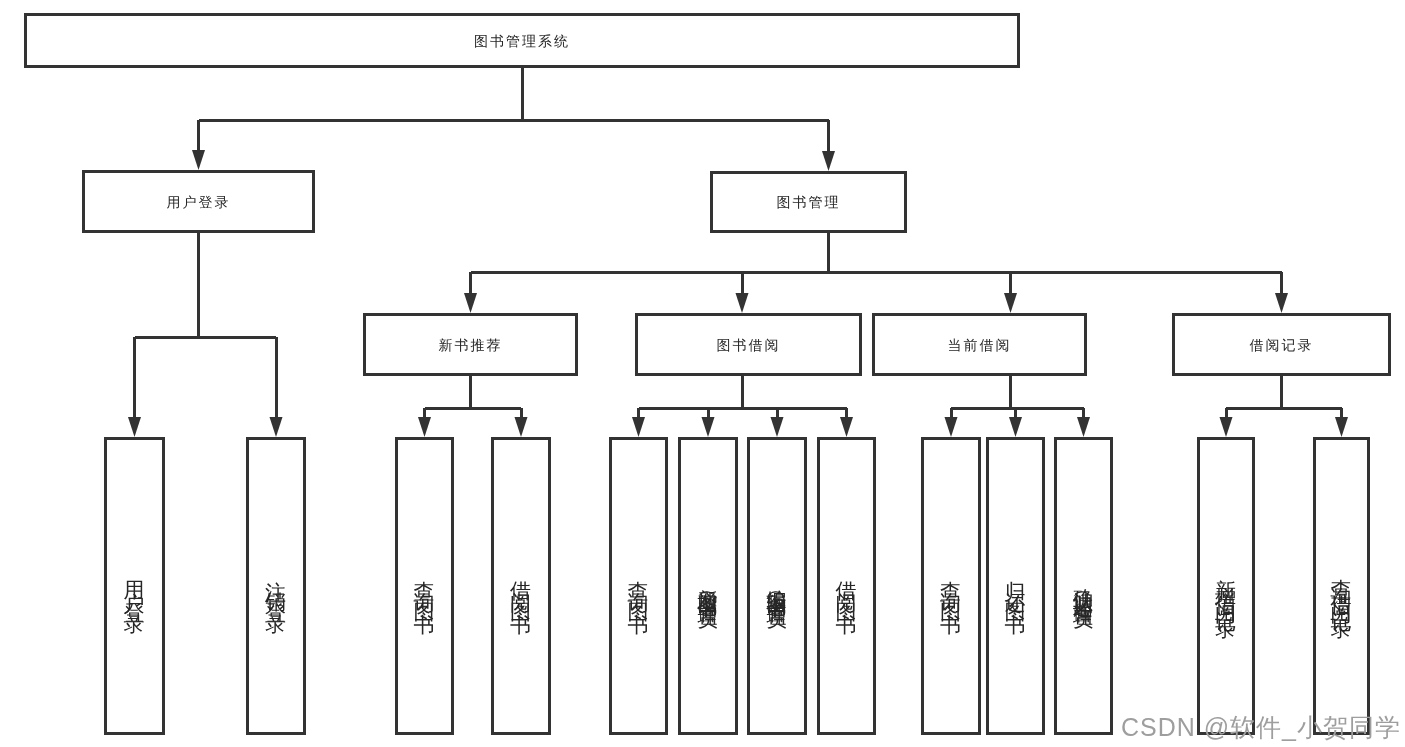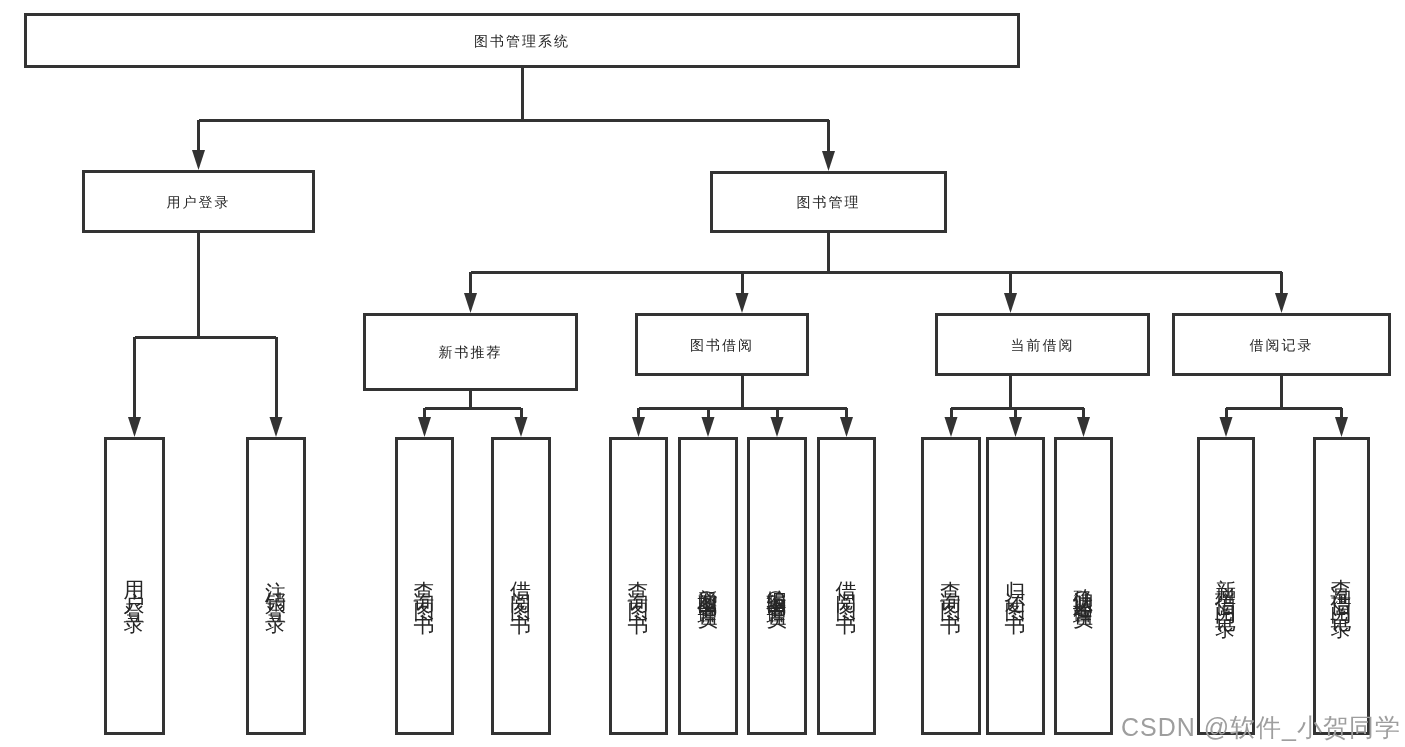--- a/index.html
+++ b/index.html
@@ -84,25 +84,25 @@
       <polygon points="1009,417 1022,417 1015.5,437"></polygon>
       <polygon points="1077,417 1090,417 1083.5,437"></polygon>
       <polygon points="1219.5,417 1232.5,417 1226,437"></polygon>
       <polygon points="1335,417 1348,417 1341.5,437"></polygon>
     </g>
   </svg>
 
   <div class="box hbox" style="left:24px; top:13px; width:996px; height:55px;">图书管理系统</div>
 
   <div class="box hbox" style="left:82px; top:170px; width:233px; height:63px;">用户登录</div>
-  <div class="box hbox" style="left:710px; top:171px; width:237px; height:62px;">图书管理</div>
+  <div class="box hbox" style="left:710px; top:171px; width:197px; height:62px;">图书管理</div>
 
-  <div class="box hbox" style="left:363px; top:313px; width:215px; height:78px;text-align:center;">新书推荐</div>
-  <div class="box hbox" style="left:635px; top:313px; width:174px; height:63px;">图书借阅</div>
-  <div class="box hbox" style="left:935px; top:313px; width:215px; height:63px;">当前借阅</div>
+  <div class="box hbox" style="left:363px; top:313px; width:215px; height:63px;text-align:center;">新书推荐</div>
+  <div class="box hbox" style="left:635px; top:313px; width:227px; height:63px;">图书借阅</div>
+  <div class="box hbox" style="left:872px; top:313px; width:215px; height:63px;">当前借阅</div>
   <div class="box hbox" style="left:1172px; top:313px; width:219px; height:63px;">借阅记录</div>
 
   <div class="box vbox" style="left:104px; top:437px; width:61px; height:298px;">用户登录</div>
   <div class="box vbox" style="left:246px; top:437px; width:60px; height:298px;">注销登录</div>
 
   <div class="box vbox" style="left:395px; top:437px; width:59px; height:298px;">查询图书</div>
   <div class="box vbox" style="left:491px; top:437px; width:60px; height:298px;">借阅图书</div>
 
   <div class="box vbox" style="left:609px; top:437px; width:59px; height:298px;">查询图书</div>
   <div class="box vbox tight" style="left:678px; top:437px; width:60px; height:298px;">新增图书（管理员）</div>

